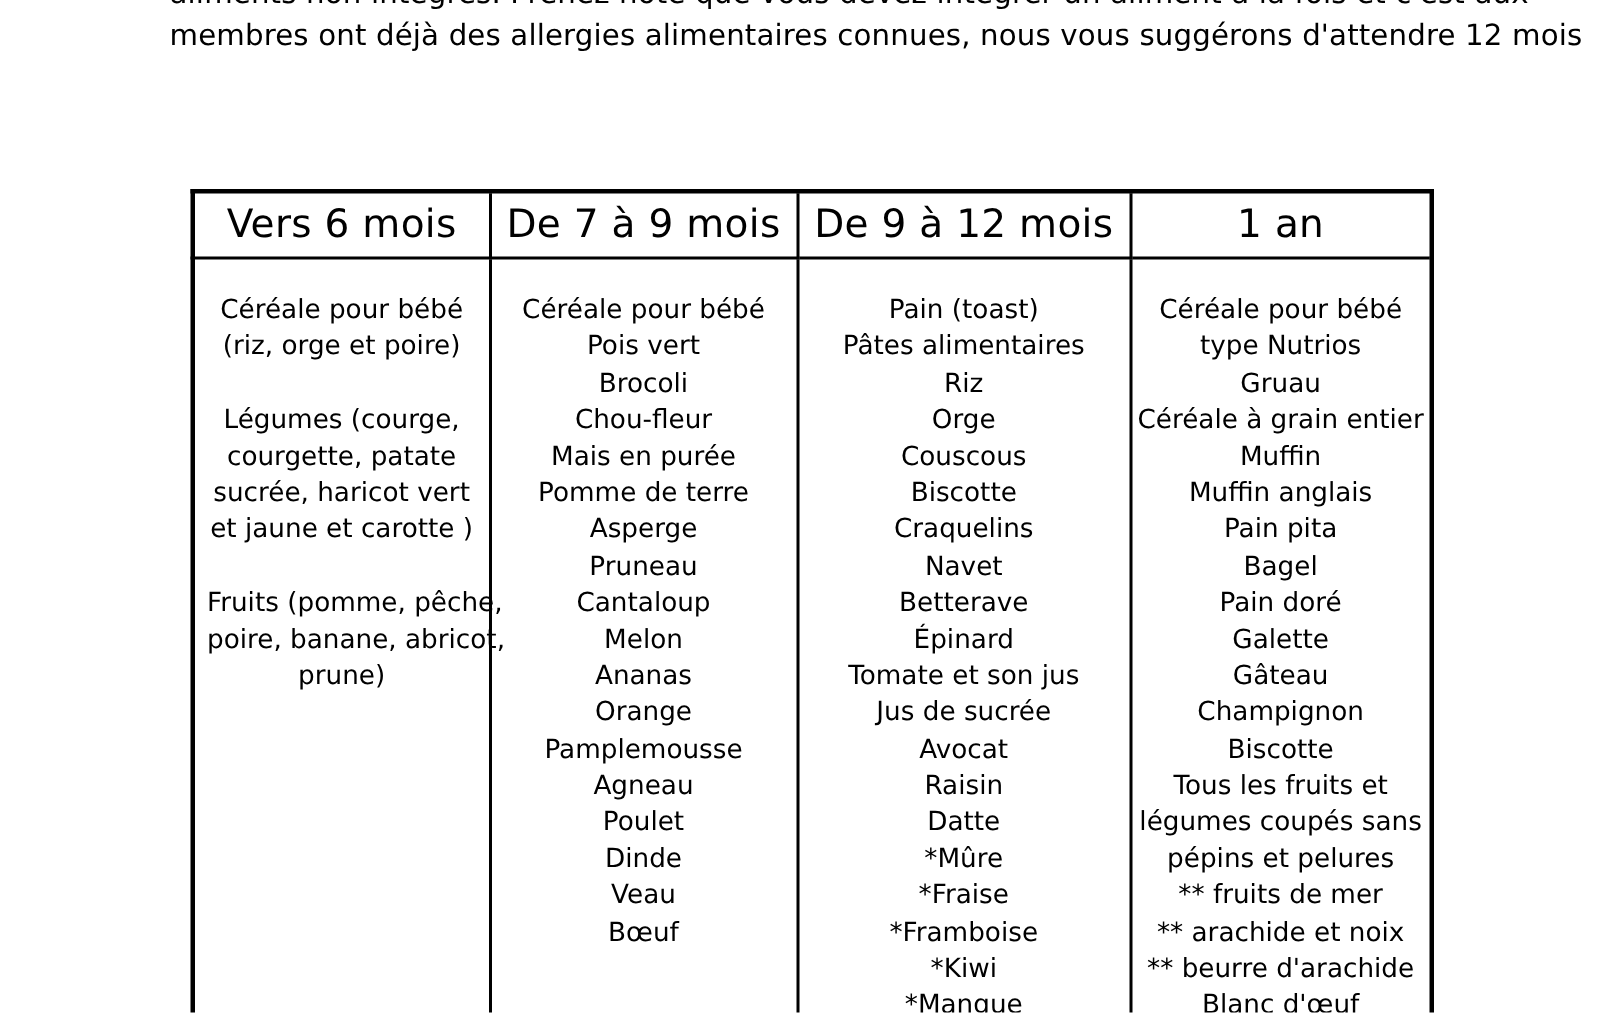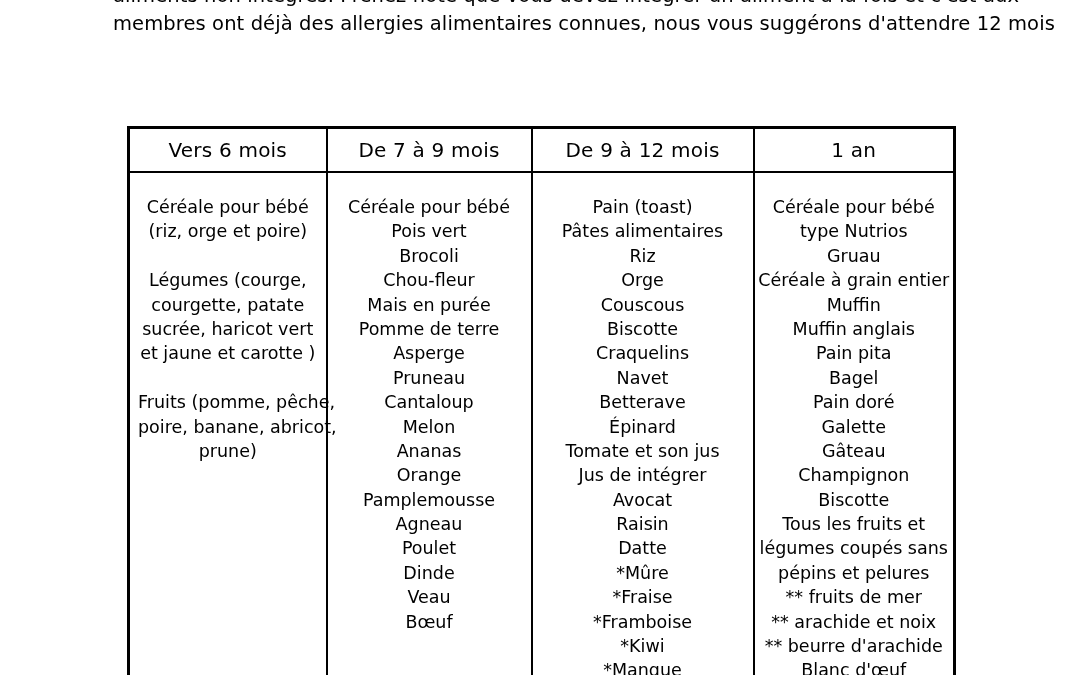--- a/index.html
+++ b/index.html
@@ -64,21 +64,21 @@
   table.foods td {
     border: 2.5px solid #000;
     padding: 0;
     vertical-align: top;
     text-align: center;
   }
 
   table.foods th {
     height: 42px;
     font-weight: normal;
-    font-size: 20px;
+    font-size: 26px;
     vertical-align: middle;
     letter-spacing: 0.2px;
   }
 
   table.foods td {
     padding-top: 22px;
     padding-bottom: 2px;
     font-size: 17.5px;
     line-height: 24.4px;
   }
@@ -181,21 +181,21 @@
               <span class="item">Pâtes alimentaires</span>
               <span class="item">Riz</span>
               <span class="item">Orge</span>
               <span class="item">Couscous</span>
               <span class="item">Biscotte</span>
               <span class="item">Craquelins</span>
               <span class="item">Navet</span>
               <span class="item">Betterave</span>
               <span class="item">Épinard</span>
               <span class="item">Tomate et son jus</span>
-              <span class="item">Jus de intégrer</span>
+              <span class="item">Jus de sucrée</span>
               <span class="item">Avocat</span>
               <span class="item">Raisin</span>
               <span class="item">Datte</span>
               <span class="item">*Mûre</span>
               <span class="item">*Fraise</span>
               <span class="item">*Framboise</span>
               <span class="item">*Kiwi</span>
               <span class="item">*Mangue</span>
             </span>
           </td>

